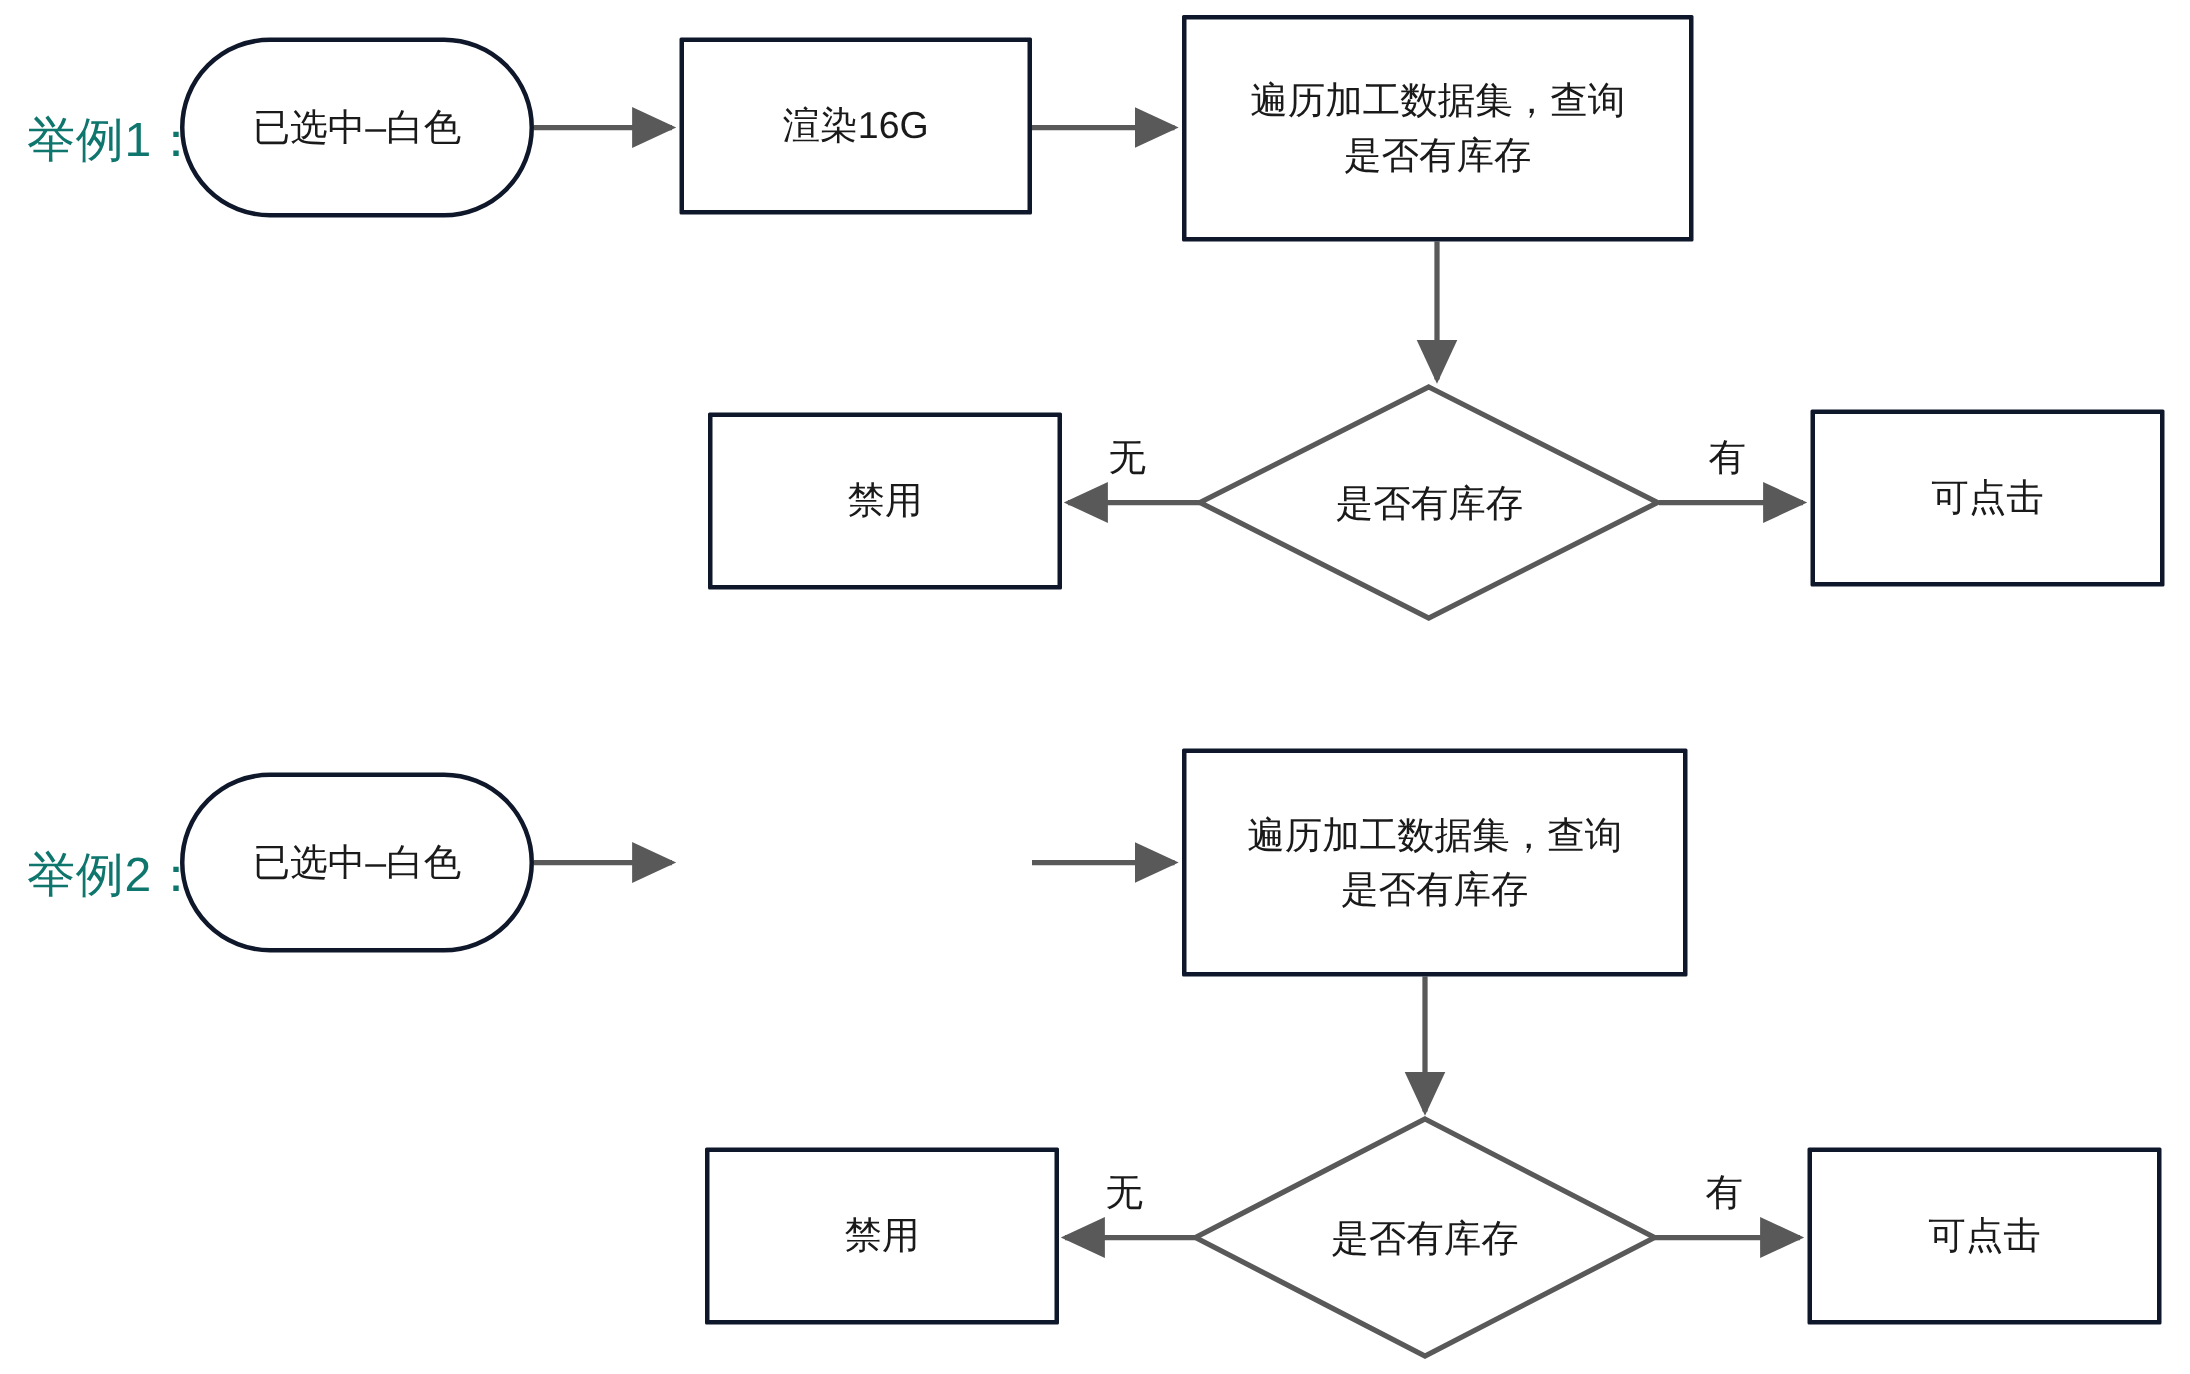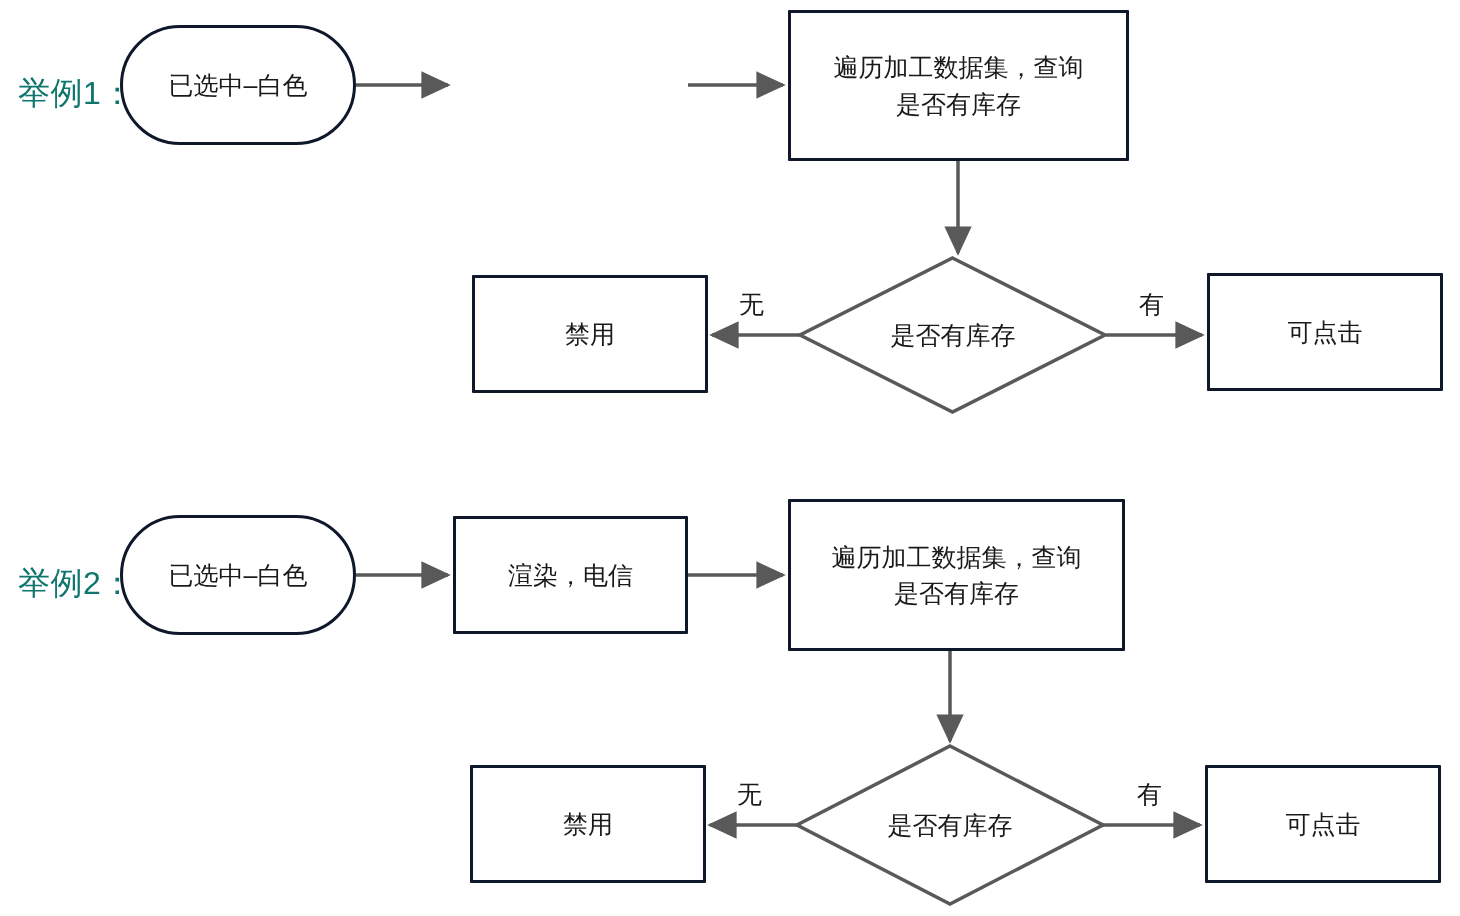--- a/index.html
+++ b/index.html
@@ -56,20 +56,23 @@
     <line x1="1103" y1="825" x2="1200" y2="825" stroke="#595959" stroke-width="3.5" marker-end="url(#ah)"></line>
     <polygon points="950,746 1103,825 950,904 797,825" fill="#ffffff" stroke="#595959" stroke-width="3.5" stroke-linejoin="miter"></polygon>
   </svg>
 
   <div class="row-label" style="left:18px;top:72px;">举例1：</div>
 
   <div class="node stadium" style="left:120px;top:25px;width:236px;height:120px;">
     <span>已选中–白色</span>
   </div>
 
+  <div class="node rect" style="left:453px;top:25px;width:235px;height:118px;">
+    <span>渲染16G</span>
+  </div>
 
   <div class="node rect" style="left:788px;top:10px;width:341px;height:151px;">
     <span class="lines">
       <span>遍历加工数据集，查询</span>
       <span>是否有库存</span>
     </span>
   </div>
 
   <div class="diamond" style="left:800px;top:258px;width:306px;height:154px;">
     <div class="dlabel">是否有库存</div>
@@ -86,23 +89,20 @@
   <div class="node rect" style="left:1207px;top:273px;width:236px;height:118px;">
     <span>可点击</span>
   </div>
 
   <div class="row-label" style="left:18px;top:562px;text-align:center;">举例2：</div>
 
   <div class="node stadium" style="left:120px;top:515px;width:236px;height:120px;">
     <span>已选中–白色</span>
   </div>
 
-  <div class="node rect" style="left:453px;top:516px;width:235px;height:118px;">
-    <span>渲染，电信</span>
-  </div>
 
   <div class="node rect" style="left:788px;top:499px;width:337px;height:152px;">
     <span class="lines">
       <span>遍历加工数据集，查询</span>
       <span>是否有库存</span>
     </span>
   </div>
 
   <div class="diamond" style="left:797px;top:746px;width:306px;height:158px;">
     <div class="dlabel">是否有库存</div>

